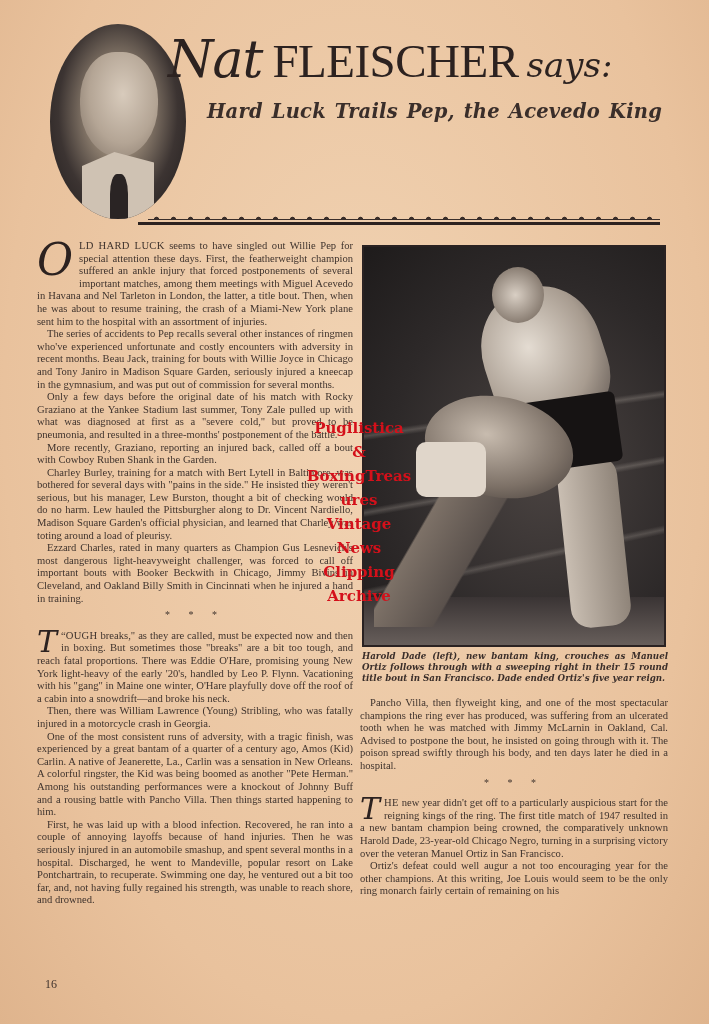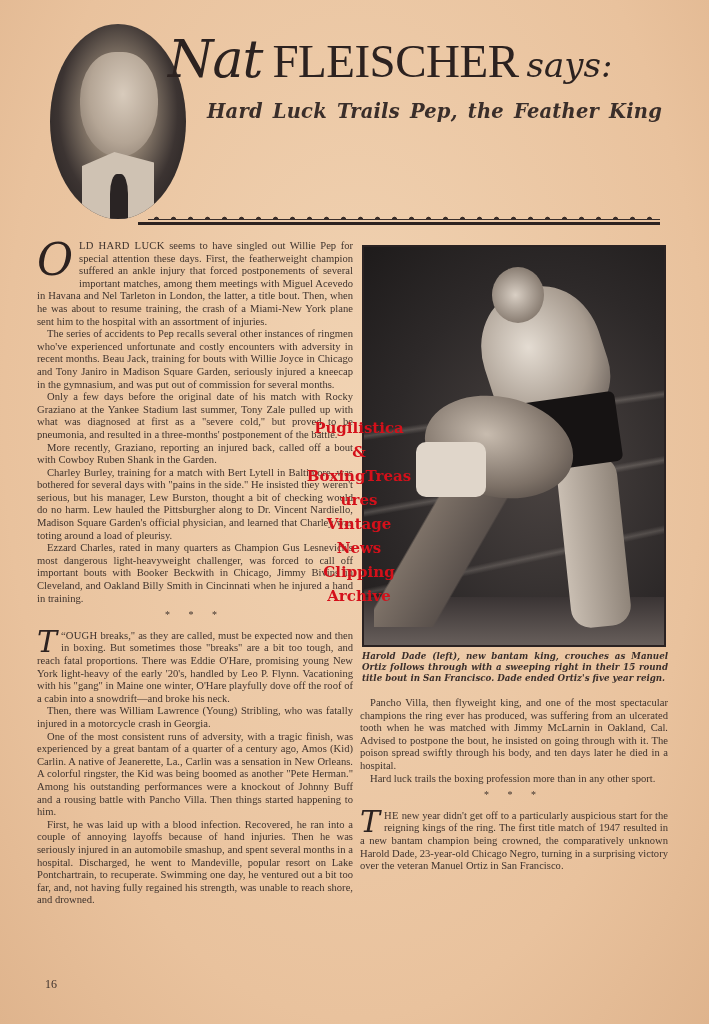--- a/index.html
+++ b/index.html
@@ -108,21 +108,21 @@
   <div class="face"></div>
   <div class="collar"></div>
   <div class="tie"></div>
 </div>
 
 <div class="masthead">
   <span class="mh-nat">Nat</span><span class="mh-name">FLEISCHER</span><span class="mh-says">says:</span>
 </div>
 
 <div class="headlines">
-  <div class="headline">Hard Luck Trails Pep, the Feather King</div>
+  <div class="headline">Hard Luck Trails Pep, the Acevedo King</div>
 </div>
 
 <div class="rule-wave"></div>
 <div class="rule-thin"></div>
 <div class="rule-thick"></div>
 
 <div class="col col-left">
   <p class="noindent">
     <span class="dropcap">O</span><span class="lead-caps">LD HARD LUCK</span><span> seems to have singled out Willie Pep for special attention these days. First, the featherweight champion suffered an ankle injury that forced postponements of several important matches, among them meetings with Miguel Acevedo in Havana and Nel Tarleton in London, the latter, a title bout. Then, when he was about to resume training, the crash of a Miami-New York plane sent him to the hospital with an assortment of injuries.</span>
   </p>
@@ -148,25 +148,25 @@
   <div class="fighter-a-head"></div>
   <div class="fighter-a-trunks"></div>
   <div class="fighter-b-body"></div>
   <div class="fighter-b-trunks"></div>
 </div>
 
 <div class="caption">Harold Dade (left), new bantam king, crouches as Manuel Ortiz follows through with a sweeping right in their 15 round title bout in San Francisco. Dade ended Ortiz's five year reign.</div>
 
 <div class="col col-right">
   <p>Pancho Villa, then flyweight king, and one of the most spectacular champions the ring ever has produced, was suffering from an ulcerated tooth when he was matched with Jimmy McLarnin in Oakland, Cal. Advised to postpone the bout, he insisted on going through with it. The poison spread swiftly through his body, and ten days later he died in a hospital.</p>
-  <p>Hard luck trails the boxing profession more than in any other sport.</p>
   <div class="stars">* * *</div>
   <p class="noindent">
     <span class="dropcap small">T</span><span class="lead-caps">HE</span><span> new year didn't get off to a particularly auspicious start for the reigning kings of the ring. The first title match of 1947 resulted in a new bantam champion being crowned, the comparatively unknown Harold Dade, 23-year-old Chicago Negro, turning in a surprising victory over the veteran Manuel Ortiz in San Francisco.</span>
   </p>
+  <p>Ortiz's defeat could well augur a not too encouraging year for the other champions. At this writing, Joe Louis would seem to be the only ring monarch fairly certain of remaining on his</p>
 </div>
 
 <div class="watermark">
   <div>Pugilistica</div>
   <div>&amp;</div>
   <div>BoxingTreas</div>
   <div>ures</div>
   <div>Vintage</div>
   <div>News</div>
   <div>Clipping</div>

